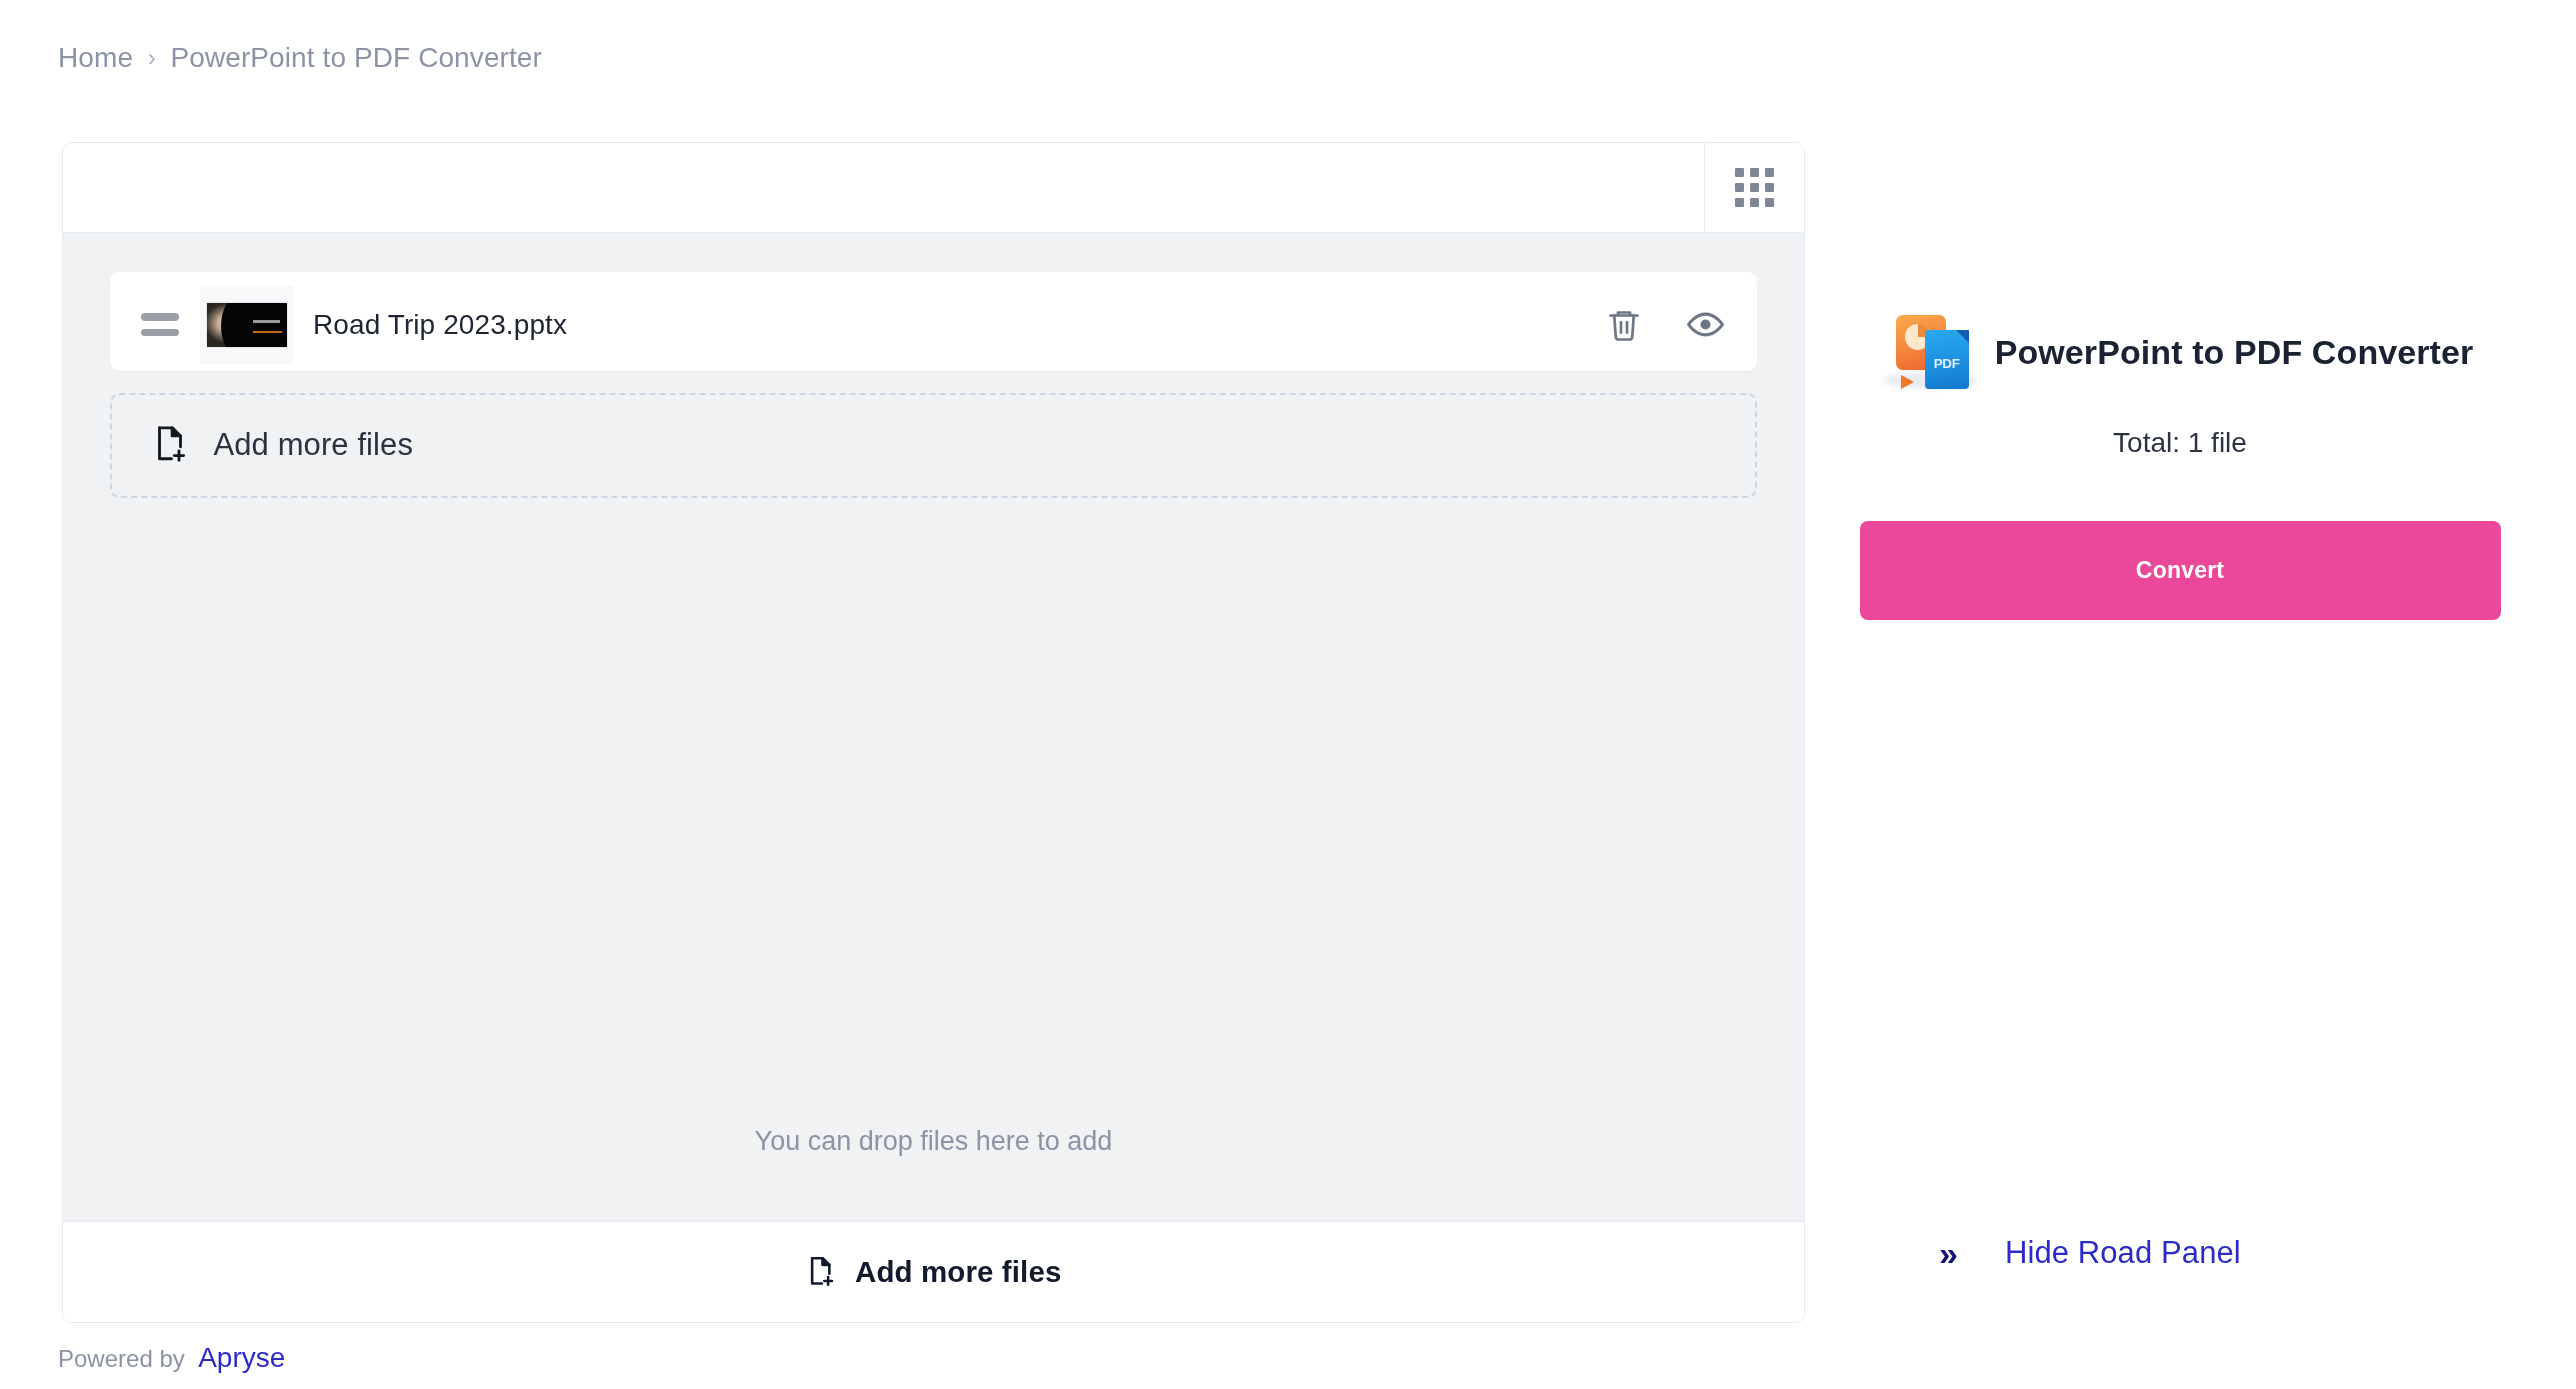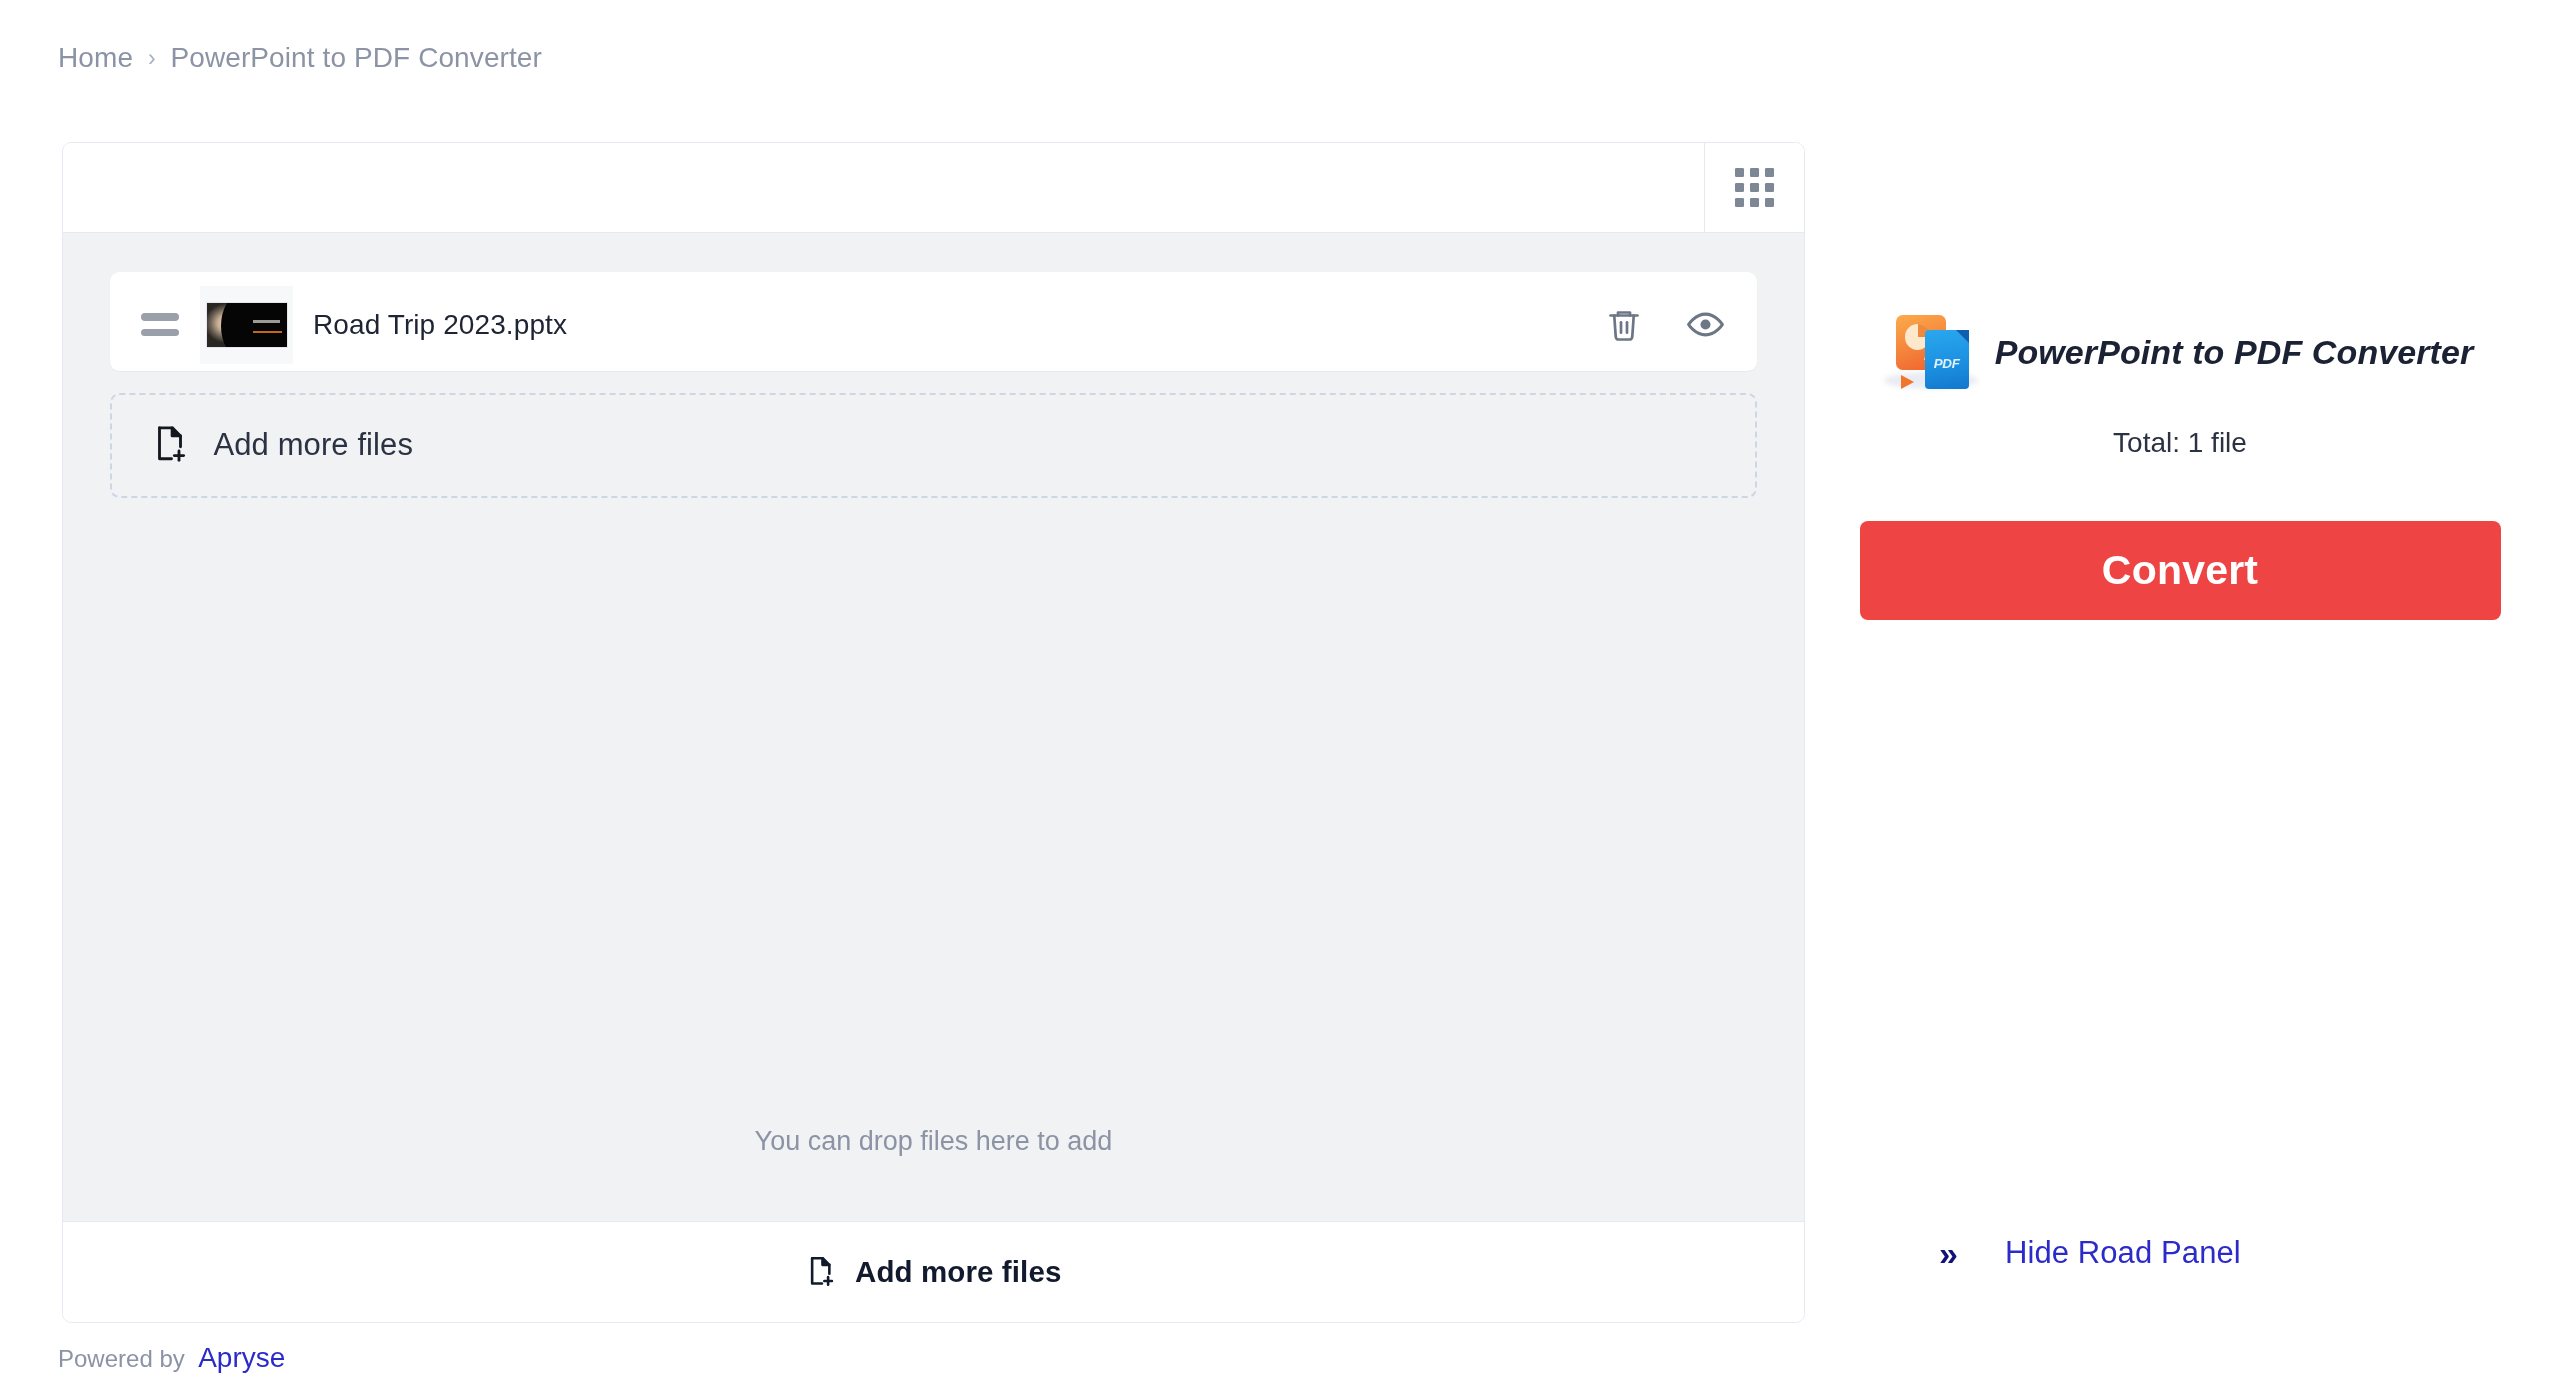--- a/index.html
+++ b/index.html
@@ -186,39 +186,39 @@
   
   .side-panel {
     position: absolute;
     left: 1838px; top: 142px;
     width: 684px; height: 1181px;
     display: flex;
     flex-direction: column;
     align-items: center;
     padding-top: 169px;
   }
-  .sp-head { display: flex; align-items: center; gap: 19px; font-style: italic; }
+  .sp-head { display: flex; align-items: center; gap: 19px; }
   .sp-title {
     font-size: 34px; font-weight: bold;
     color: #1b2233; letter-spacing: 0.1px;
     white-space: nowrap;
   }
   .sp-total {
     margin-top: 34px;
     font-size: 28px;
     color: #2b3242;
   }
   .convert-btn {
     margin-top: 62px;
     width: 641px; height: 99px;
-    background: #ef4444;
+    background: #ec4899;
     border: none; border-radius: 8px;
     color: #ffffff;
     font-family: "Liberation Sans", sans-serif;
-    font-size: 41px; font-weight: bold;
+    font-size: 23px; font-weight: bold;
     letter-spacing: 0.2px;
     cursor: pointer;
   }
   .hide-panel {
     position: absolute;
     left: 101px; bottom: 52px;
     display: flex; align-items: center; gap: 47px;
     cursor: pointer;
   }
   .hide-panel .chev { color: #12127a; font-size: 34px; line-height: 1; font-weight: bold; }

